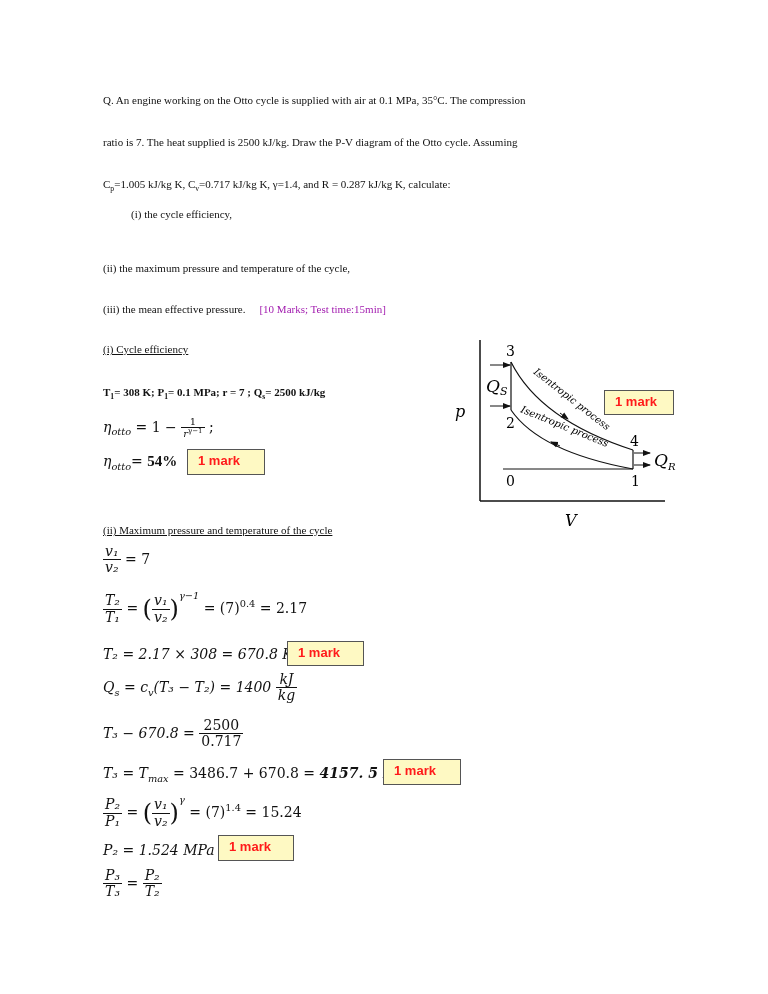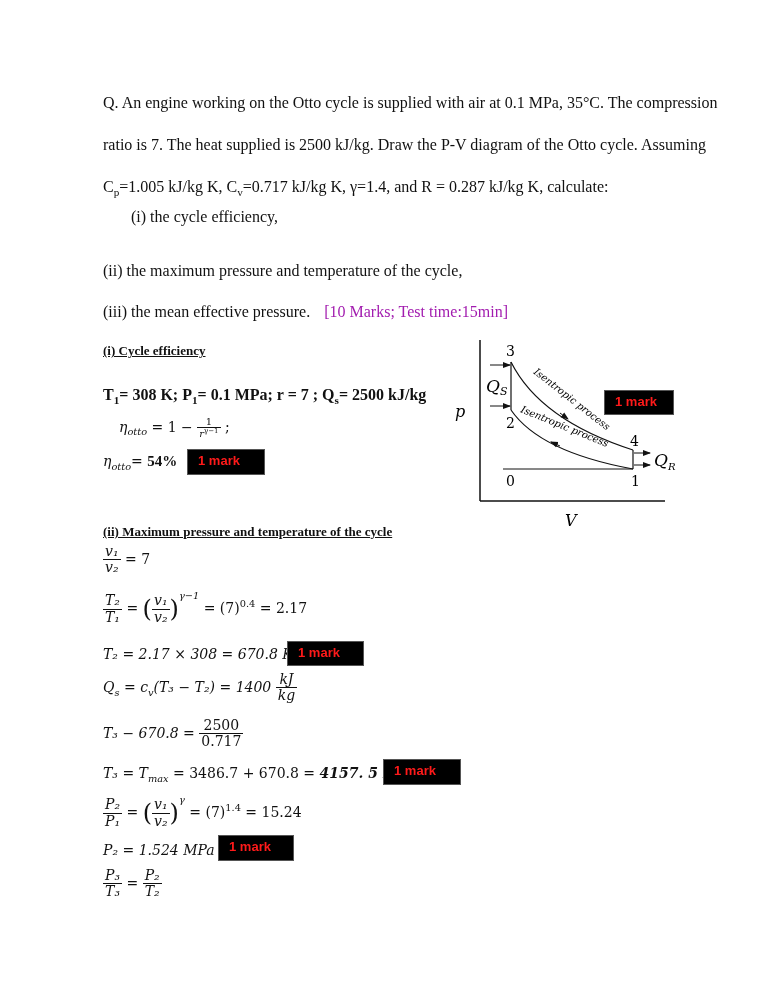--- a/index.html
+++ b/index.html
@@ -1,48 +1,48 @@
 <!DOCTYPE html>
 <html><head>
 <meta charset="utf-8">
 <style>
   html, body { margin:0; padding:0; background:#fff; }
   body { width:768px; height:994px; position:relative; overflow:hidden;
          font-family:"Liberation Serif", serif; color:#111; }
   .abs { position:absolute; white-space:nowrap; }
-  .q { font-size:16px; }
+  .q { font-size:11px; }
   .magenta { color:#a21caf; }
-  .heading { font-weight:bold; text-decoration:underline; font-size:13px; }
+  .heading { font-weight:normal; text-decoration:underline; font-size:11px; }
   .math { font-family:"DejaVu Serif", serif; font-size:14px; }
   .mi { font-style:italic; }
   .frac { display:inline-block; vertical-align:middle; text-align:center; line-height:1.1; }
   .frac > span { display:block; padding:0 2px; }
   .frac > span.num { border-bottom:1px solid #111; }
-  .mark-box { position:absolute; border:1.5px solid #555; background:#000000;
+  .mark-box { position:absolute; border:1.5px solid #555; background:#fef9c3;
               font-family:"Liberation Sans", sans-serif; font-weight:bold;
               color:#ff1a1a; font-size:13px; box-sizing:border-box;
               padding:3px 0 0 10px; }
   sub, sup { font-size:70%; }
   .bold { font-weight:bold; }
   svg text { font-family:"DejaVu Serif", serif; }
 </style>
 </head>
 <body>
 
 <div class="abs q" style="left:103px;top:94px;">Q. An engine working on the Otto cycle is supplied with air at 0.1 MPa, 35°C. The compression</div>
 <div class="abs q" style="left:103px;top:136px;">ratio is 7. The heat supplied is 2500 kJ/kg. Draw the P-V diagram of the Otto cycle. Assuming</div>
 <div class="abs q" style="left:103px;top:178px;"><span>C</span><sub>p</sub><span>=1.005 kJ/kg K, C</span><sub>v</sub><span>=0.717 kJ/kg K, γ=1.4, and R = 0.287 kJ/kg K, calculate:</span></div>
 <div class="abs q" style="left:103px;top:208px;margin-left:28px;">(i) the cycle efficiency,</div>
 <div class="abs q" style="left:103px;top:262px;">(ii) the maximum pressure and temperature of the cycle,</div>
 <div class="abs q" style="left:103px;top:303px;"><span>(iii) the mean effective pressure.</span><span class="magenta" style="margin-left:14px;">[10 Marks; Test time:15min]</span></div>
 
 <div class="abs heading" style="left:103px;top:343px;">(i) Cycle efficiency</div>
 <div class="abs q" style="left:103px;top:386px;font-weight:bold;"><span>T</span><sub>1</sub><span>= 308 K; P</span><sub>1</sub><span>= 0.1 MPa; r = 7 ; Q</span><sub>s</sub><span>= 2500 kJ/kg</span></div>
 
-<div class="abs math" style="left:103px;top:416px;margin-left:16px;">
+<div class="abs math" style="left:103px;top:416px;">
   <span class="mi">η</span><sub class="mi">otto</sub>
   <span>= 1 −</span>
   <span class="frac" style="font-size:10px;"><span class="num">1</span><span><span class="mi">r</span><sup>γ−1</sup></span></span>
   <span>;</span>
 </div>
 
 <div class="abs math" style="left:103px;top:453px;">
   <span class="mi">η</span><sub class="mi">otto</sub><span>= </span><span class="bold" style="font-family:'Liberation Serif',serif;font-size:15px;">54%</span>
 </div>
 <div class="mark-box" style="left:187px;top:449px;width:78px;height:26px;">1 mark</div>

